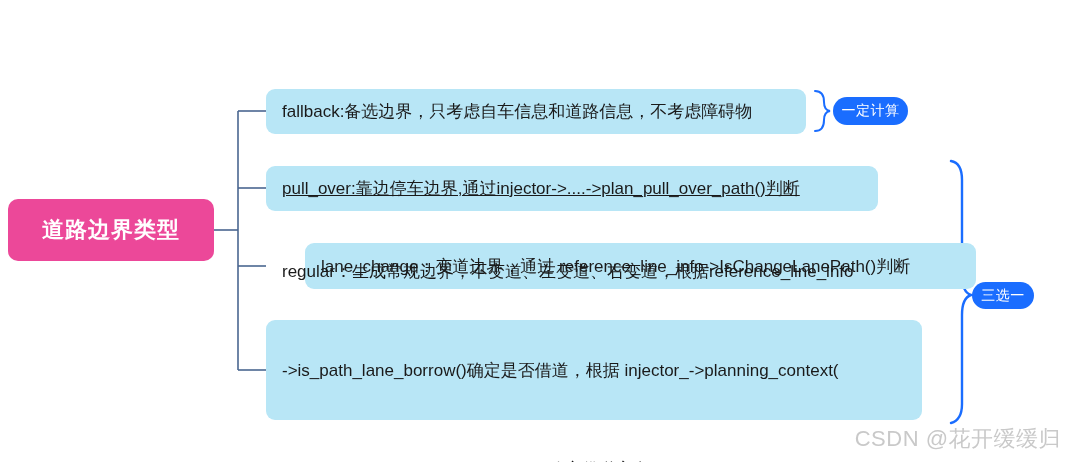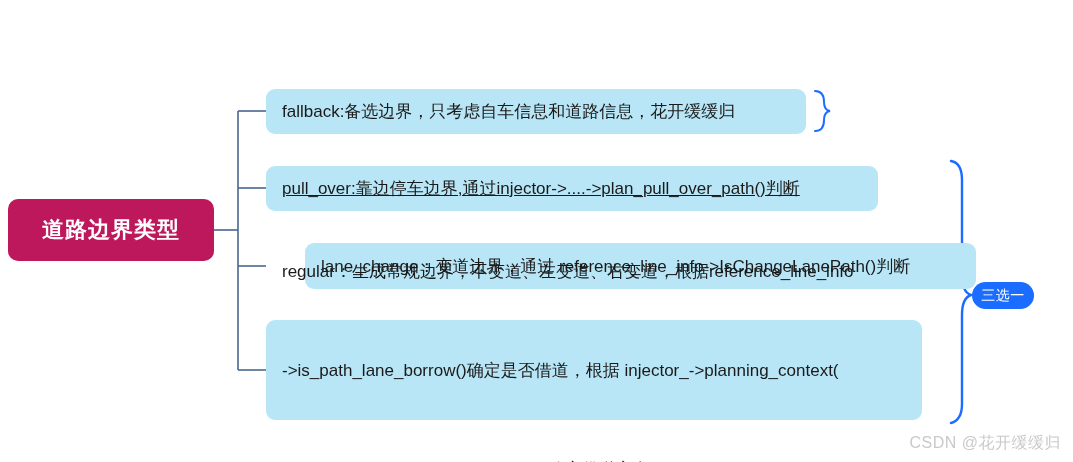--- a/index.html
+++ b/index.html
@@ -10,21 +10,21 @@
     overflow:hidden;
     position:relative;
   }
   #canvas{position:absolute;left:0;top:0;width:1073px;height:462px;}
   .layer-svg{position:absolute;left:0;top:0;width:1073px;height:462px;pointer-events:none;}
 
   .root-node{
     position:absolute;
     left:8px;top:199px;
     width:206px;height:62px;
-    background:#be185d;
+    background:#ec4899;
     border-radius:10px;
     display:flex;align-items:center;justify-content:center;
     color:#ffffff;
     font-size:22px;
     font-weight:bold;
     letter-spacing:1px;
     box-sizing:border-box;
   }
 
   .leaf{
@@ -54,21 +54,21 @@
     align-items:center;
     justify-content:center;
     letter-spacing:0.5px;
     box-sizing:border-box;
   }
 
   .watermark{
     position:absolute;
     right:12px;bottom:8px;
     color:#c9c9c9;
-    font-size:16px;
+    font-size:22px;
     letter-spacing:0.5px;
     white-space:nowrap;
   }
 </style>
 </head>
 <body>
 
 <div id="canvas">
 
   <svg class="layer-svg" viewBox="0 0 1073 462">
@@ -88,39 +88,42 @@
     <g stroke="#1a6dff" stroke-width="2.4" fill="none" stroke-linecap="round">
       <path d="M951,161 Q962,163 962,180 L962,275 Q962,292 971,295 Q962,298 962,315 L962,404 Q962,420 951,423"></path>
     </g>
   </svg>
 
   <div class="root-node">
     <span>道路边界类型</span>
   </div>
 
   <div class="leaf" style="left:266px;top:89px;width:540px;height:45px;">
-    <span class="leaf-text">fallback:备选边界，只考虑自车信息和道路信息，花开缓缓归</span>
+    <span class="leaf-text">fallback:备选边界，只考虑自车信息和道路信息，不考虑障碍物</span>
   </div>
 
   <div class="leaf" style="left:266px;top:166px;width:612px;height:45px;text-decoration:underline;">
     <span class="leaf-text">pull_over:靠边停车边界,通过injector-&gt;....-&gt;plan_pull_over_path()判断</span>
   </div>
 
   <div class="leaf" style="left:266px;top:243px;width:671px;height:46px;margin-left:39px;">
     <span class="leaf-text">lane_change：变道边界，通过 reference_line_info-&gt;IsChangeLanePath()判断</span>
   </div>
 
   <div class="leaf multi" style="left:266px;top:320px;width:656px;height:100px;">
     <div>
       <span class="leaf-text">regular：生成常规边界，不变道、左变道、右变道，根据reference_line_info</span>
       <span class="leaf-text">-&gt;is_path_lane_borrow()确定是否借道，根据 injector_-&gt;planning_context(</span>
       <span class="leaf-text">)-&gt;planning_status().path_decider()确定借道方向</span>
     </div>
   </div>
 
+  <div class="pill" style="left:833px;top:97px;width:75px;height:28px;">
+    <span>一定计算</span>
+  </div>
 
   <div class="pill" style="left:972px;top:282px;width:62px;height:27px;align-items:center;">
     <span>三选一</span>
   </div>
 
   <div class="watermark">
     <span>CSDN @花开缓缓归</span>
   </div>
 
 </div>

